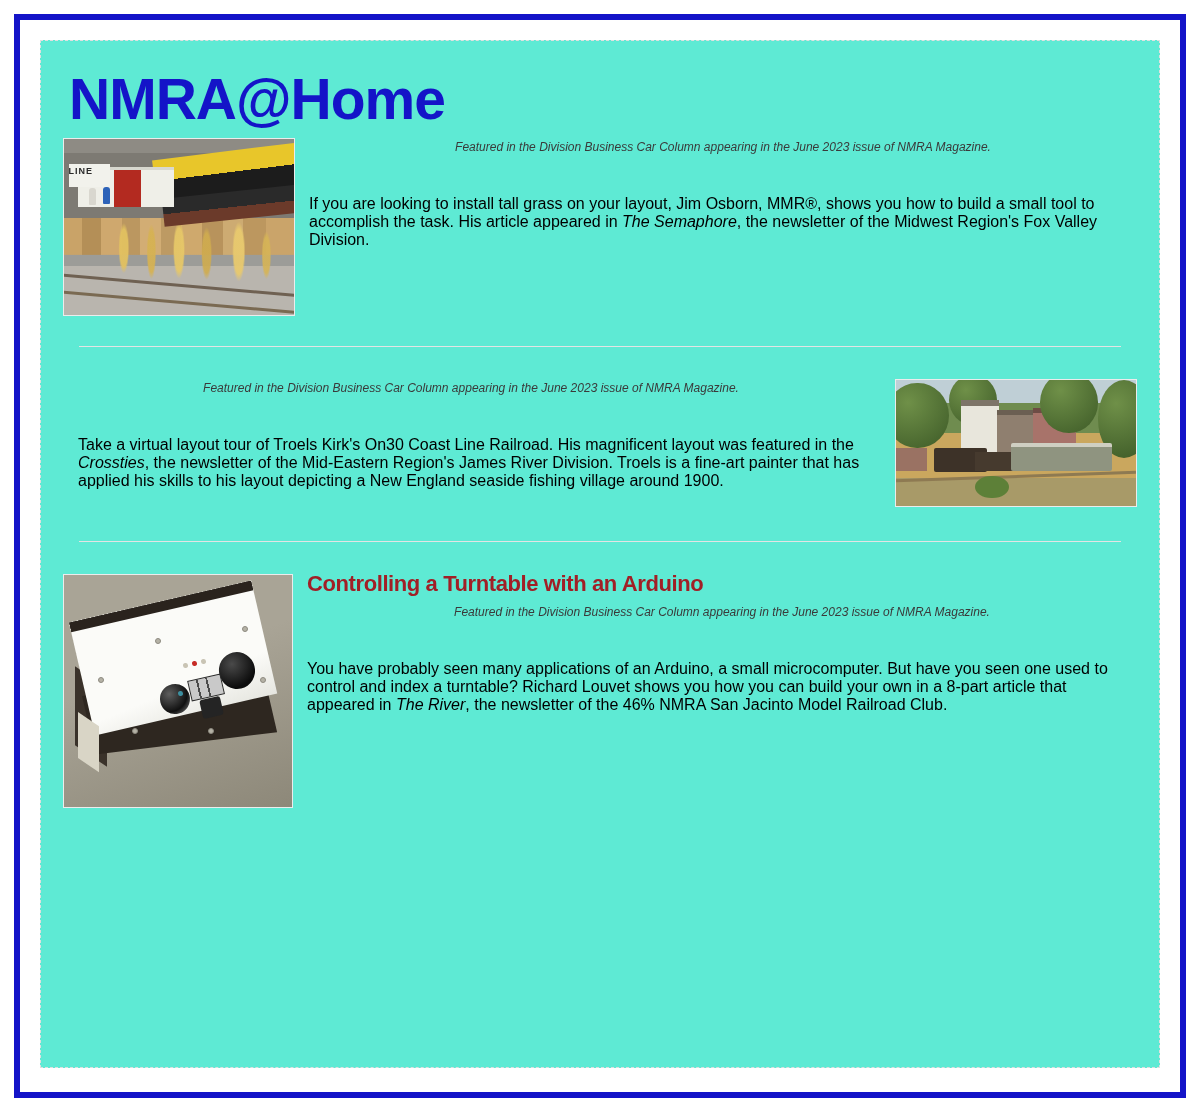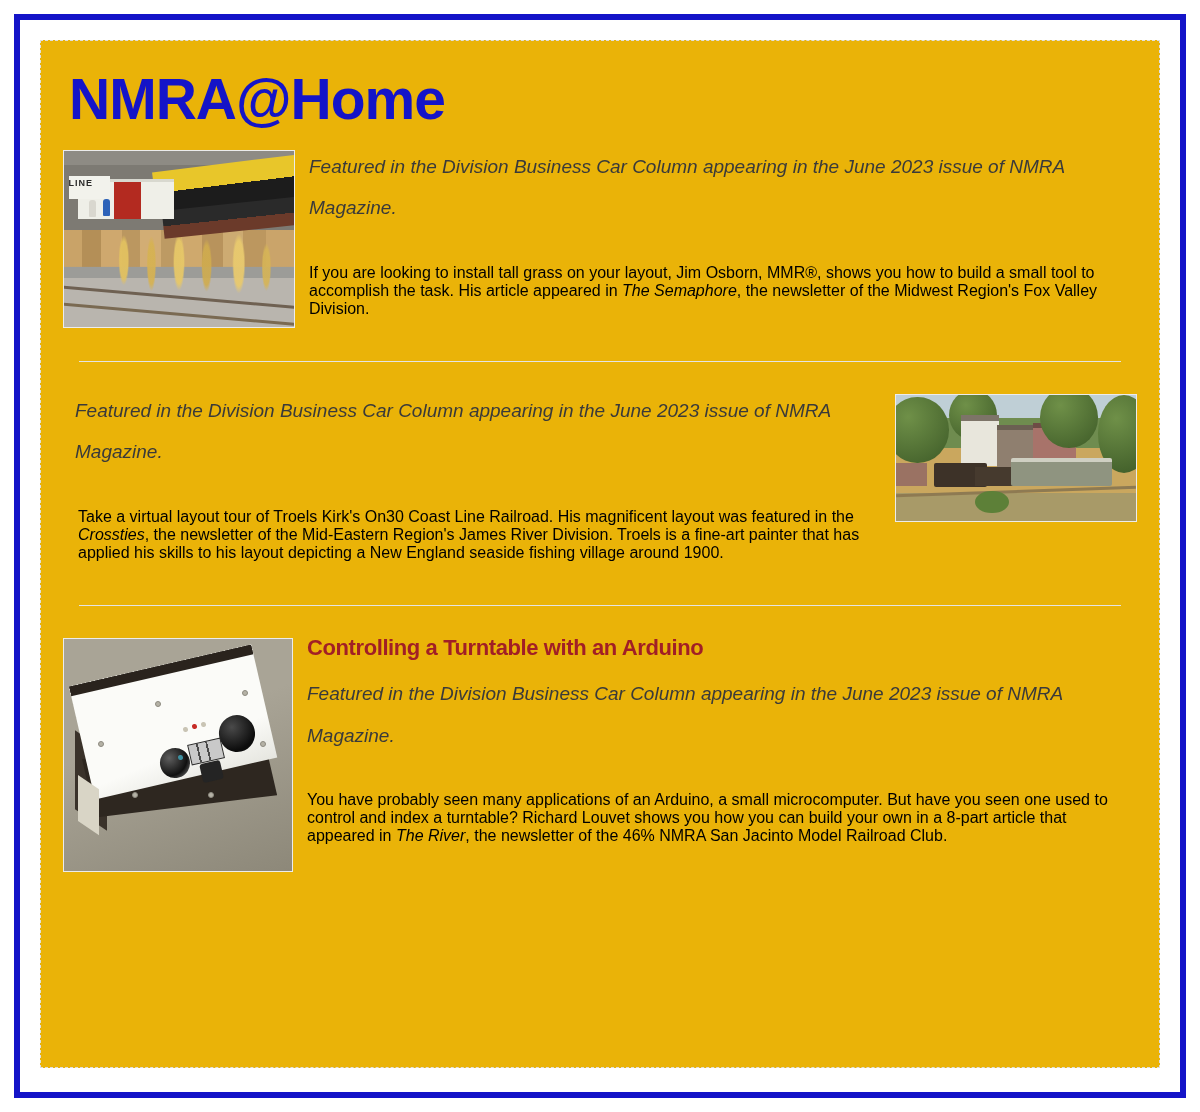--- a/index.html
+++ b/index.html
@@ -25,21 +25,21 @@
     background: #ffffff;
     box-sizing: border-box;
   }
 
   .content-card {
     position: absolute;
     left: 20px;
     top: 20px;
     right: 20px;
     bottom: 24px;
-    background: #eab308;
+    background: #5eead4;
     border: 1px dashed #e0e0e0;
     box-sizing: border-box;
     overflow: hidden;
   }
 
   
   .masthead {
     padding: 30px 0 6px 28px;
   }
   .masthead-title {
@@ -75,24 +75,25 @@
     font-family: "Liberation Sans", sans-serif;
     font-size: 22px;
     font-weight: bold;
     color: #a11f26;
     margin: 0 0 1px 0;
     line-height: 1.25;
     letter-spacing: -0.4px;
   }
   .art-sub {
     font-style: italic;
-    font-size: 19px;
+    font-size: 12px;
     color: #3a3a3a;
     line-height: 2.18;
-    margin: 12px;
+    margin: 0;
+    text-align: center;
   }
   .art-text {
     margin: 15px;
     padding-top: 20px;
   }
   em.title-em { font-style: italic; }
 
   .divider {
     clear: both;
     height: 1px;

